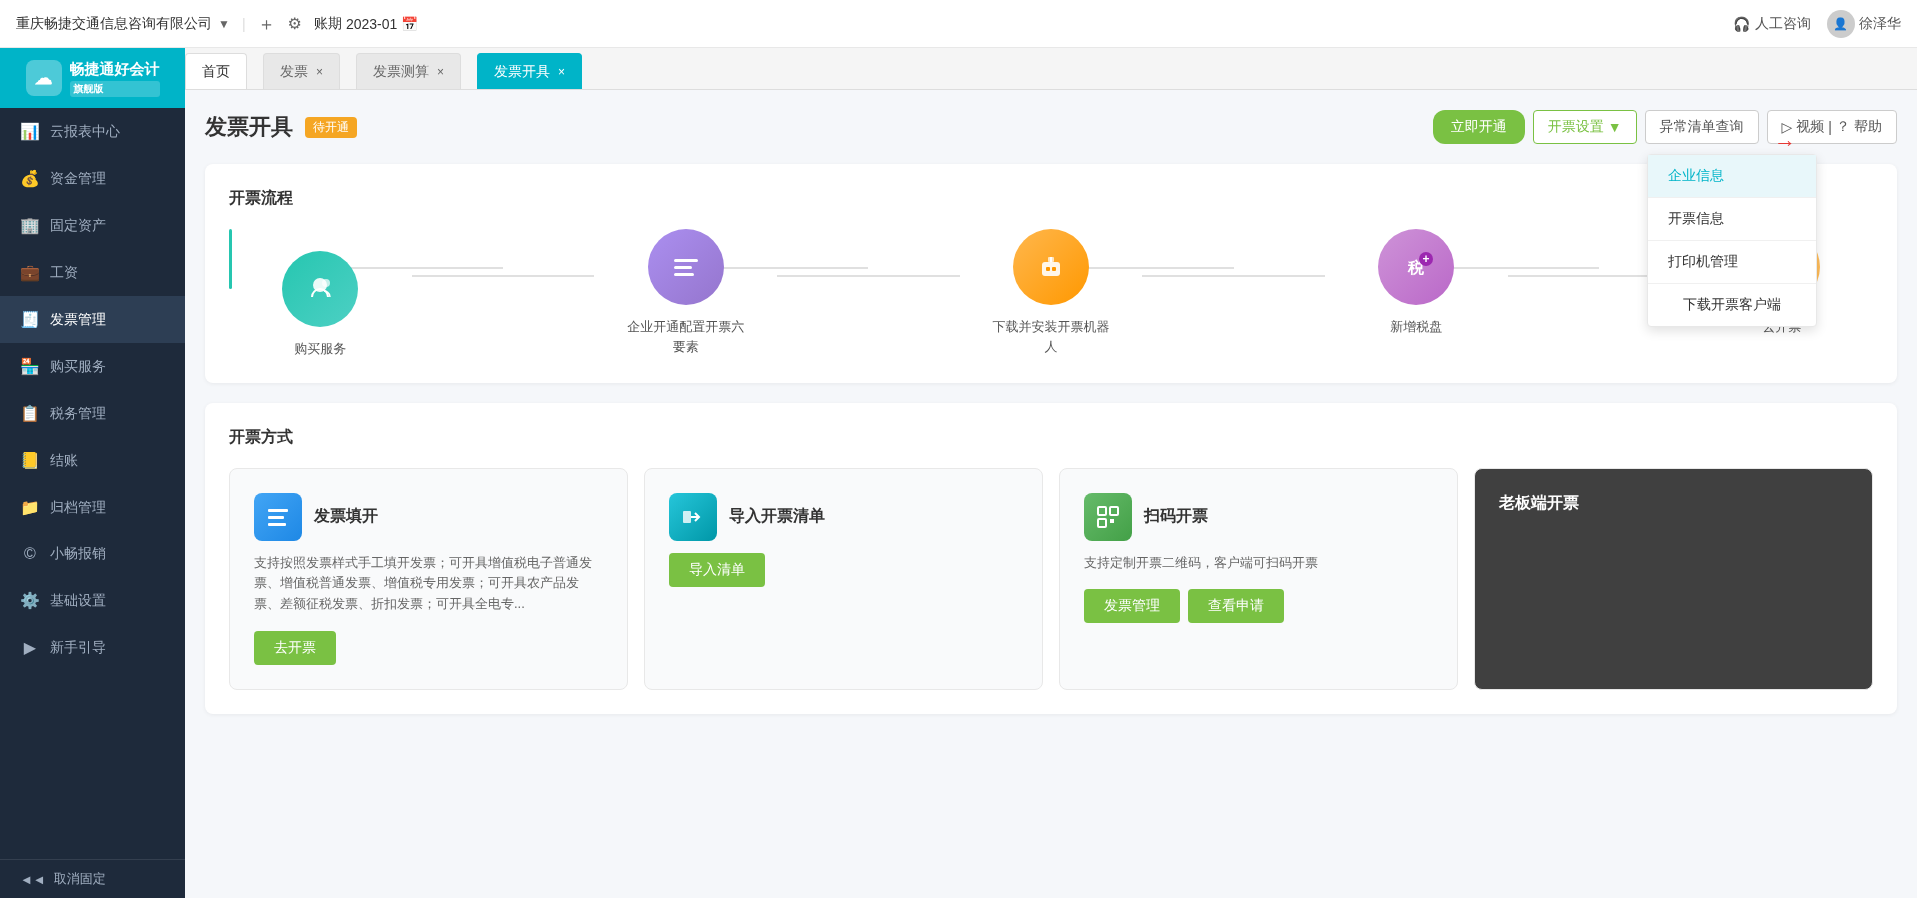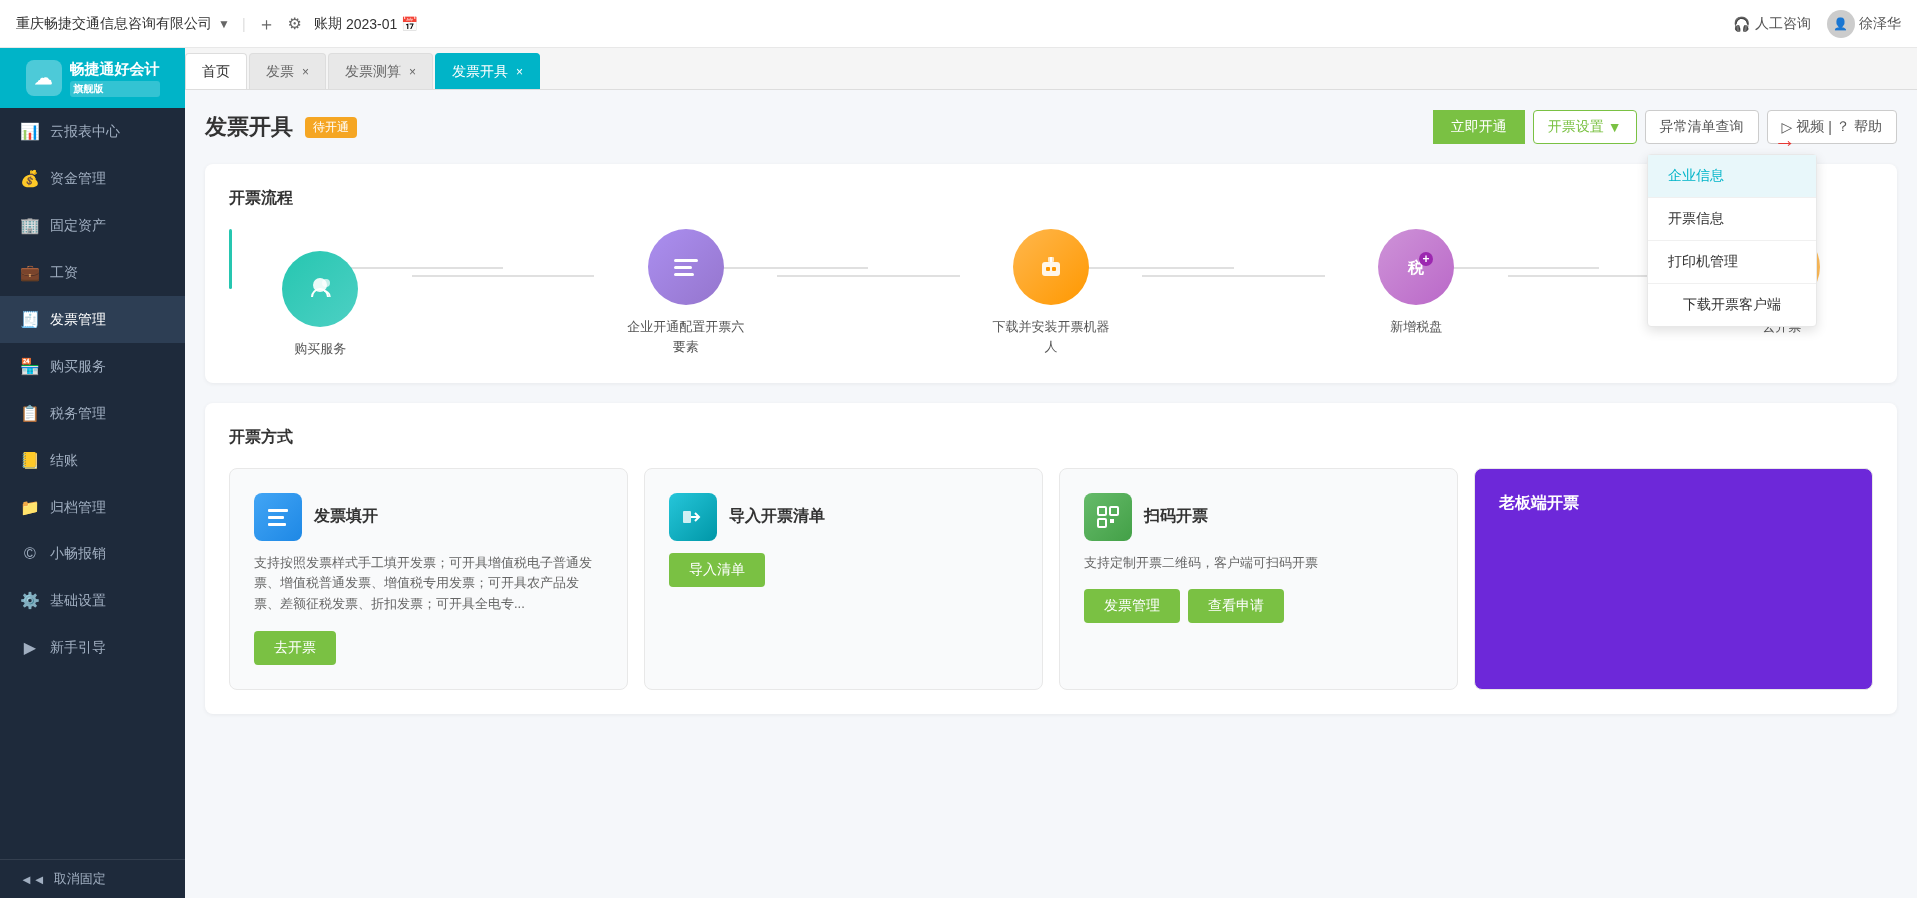--- a/index.html
+++ b/index.html
@@ -31,35 +31,35 @@
     .sidebar-item { display: flex; align-items: center; gap: 10px; padding: 14px 20px; cursor: pointer; color: #a0aec0; font-size: 14px; transition: background 0.2s; }
     .sidebar-item.active { background: #2d3e54; color: #fff; }
     .sidebar-item .icon { font-size: 16px; width: 20px; text-align: center; }
     .sidebar-bottom { padding: 10px 20px; border-top: 1px solid rgba(255,255,255,0.1); display: flex; align-items: center; gap: 8px; color: #a0aec0; font-size: 13px; cursor: pointer; }
 
     
     .content-area { flex: 1; display: flex; flex-direction: column; overflow: hidden; }
 
     
     .tabbar { height: 42px; background: #f5f5f5; display: flex; align-items: flex-end; border-bottom: 1px solid #ddd; padding: 0 0; flex-shrink: 0; }
-    .tab { padding: 16px 16px; height: 36px; display: flex; align-items: center; gap: 6px; cursor: pointer; font-size: 14px; color: #666; background: #e8e8e8; border: 1px solid #ddd; border-bottom: none; border-radius: 4px 4px 0 0; margin-right: 2px; }
+    .tab { padding: 16px 16px; height: 36px; display: flex; align-items: center; gap: 6px; cursor: pointer; font-size: 14px; color: #666; background: #e8e8e8; border: 1px solid #ddd; border-bottom: none; border-radius: 4px 4px 0 0; margin-right: 16px; }
     .tab.active { background: #00b4c8; color: #fff; border-color: #00b4c8; }
     .tab-home { background: #fff; color: #333; }
     .tab-close { font-size: 12px; color: inherit; cursor: pointer; margin-left: 2px; }
 
     
     .page-content { flex: 1; overflow-y: auto; padding: 20px; background: #f5f7fa; position: relative; }
 
     
     .page-header { display: flex; align-items: center; justify-content: space-between; margin-bottom: 20px; }
     .page-title-area { display: flex; align-items: center; gap: 12px; }
     .page-title { font-size: 22px; font-weight: bold; color: #333; }
     .badge-pending { background: #f5a623; color: #fff; font-size: 12px; padding: 2px 8px; border-radius: 4px; }
     .page-actions { display: flex; align-items: center; gap: 8px; position: relative; }
-    .btn-primary { background: #7ac143; color: #fff; border: none; padding: 8px 18px; border-radius: 0; cursor: pointer; font-size: 14px; }
+    .btn-primary { background: #7ac143; color: #fff; border: none; padding: 8px 18px; border-radius: 12px; cursor: pointer; font-size: 14px; }
     .btn-outline { background: #fff; color: #7ac143; border: 1px solid #7ac143; padding: 7px 14px; border-radius: 4px; cursor: pointer; font-size: 14px; display: flex; align-items: center; gap: 4px; }
     .btn-outline-gray { background: #fff; color: #555; border: 1px solid #ccc; padding: 7px 14px; border-radius: 4px; cursor: pointer; font-size: 14px; display: flex; align-items: center; gap: 4px; }
     .btn-video { background: #fff; color: #555; border: 1px solid #ccc; padding: 7px 14px; border-radius: 4px; cursor: pointer; font-size: 14px; display: flex; align-items: center; gap: 4px; }
 
     
     .dropdown-menu { position: absolute; top: 44px; right: 80px; background: #fff; border: 1px solid #e8e8e8; border-radius: 4px; box-shadow: 0 4px 12px rgba(0,0,0,0.12); z-index: 200; width: 170px; }
     .dropdown-item { padding: 12px 20px; cursor: pointer; color: #333; font-size: 14px; border-bottom: 1px solid #f0f0f0; }
     .dropdown-item:last-child { border-bottom: none; text-align: center; }
     .dropdown-item.active { background: #e8f7fa; color: #00b4c8; }
     .red-arrow { position: absolute; top: -24px; right: 30px; color: #e53935; font-size: 24px; transform: rotate(90deg); }
@@ -77,21 +77,21 @@
     .step-icon.teal { background: linear-gradient(135deg, #26c6b0, #4dd0c4); }
     .step-icon.purple { background: linear-gradient(135deg, #ab8ff0, #9575cd); }
     .step-icon.orange { background: linear-gradient(135deg, #ffb74d, #ff9800); }
     .step-icon.light-purple { background: linear-gradient(135deg, #ce93d8, #ba68c8); }
     .step-icon.peach { background: linear-gradient(135deg, #ffcc80, #ffb74d); }
     .step-label { font-size: 13px; color: #555; text-align: center; max-width: 120px; line-height: 1.5; }
 
     
     .methods-grid { display: grid; grid-template-columns: repeat(4, 1fr); gap: 16px; }
     .method-card { background: #f9fafb; border: 1px solid #e8e8e8; border-radius: 8px; padding: 24px; }
-    .method-card.gray-overlay { background: #6d28d9; position: relative; overflow: hidden; font-family: Liberation Serif, serif; }
+    .method-card.gray-overlay { background: #404040; position: relative; overflow: hidden; font-family: Liberation Serif, serif; }
     .method-card-header { display: flex; align-items: center; gap: 12px; margin-bottom: 12px; }
     .method-icon { width: 48px; height: 48px; border-radius: 8px; display: flex; align-items: center; justify-content: center; font-size: 24px; }
     .method-icon.blue { background: linear-gradient(135deg, #42a5f5, #1e88e5); }
     .method-icon.blue2 { background: linear-gradient(135deg, #26c6da, #0097a7); }
     .method-icon.teal2 { background: linear-gradient(135deg, #66bb6a, #43a047); }
     .method-title { font-size: 16px; font-weight: bold; color: #333; }
     .method-desc { font-size: 13px; color: #666; line-height: 1.6; margin-bottom: 16px; }
     .method-card.gray-overlay .method-title { color: #fff; }
     .method-card.gray-overlay .method-desc { color: #eee; }
     .overlay-text { position: absolute; bottom: 30px; left: 0; right: 0; text-align: center; font-size: 28px; font-weight: bold; color: rgba(255,255,255,0.5); letter-spacing: 4px; }

